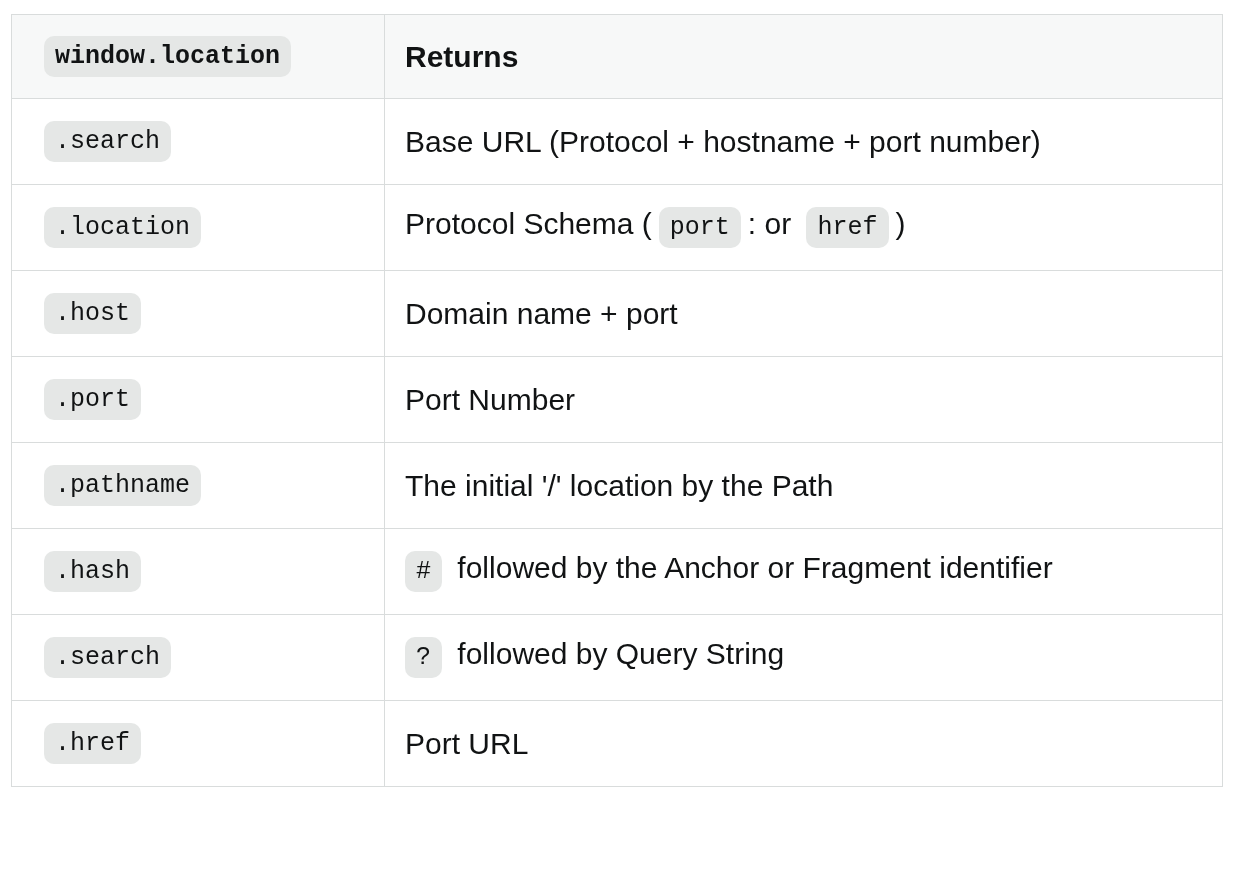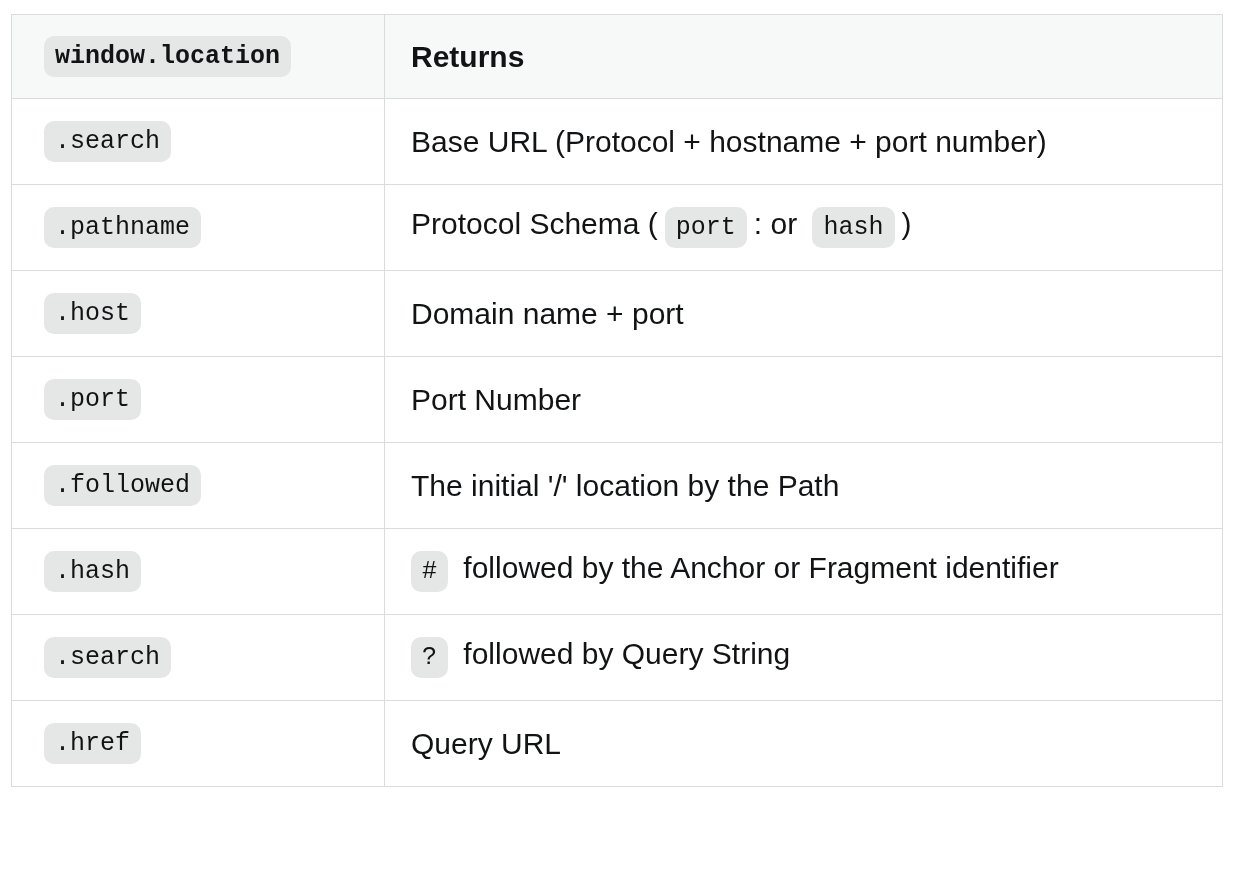--- a/index.html
+++ b/index.html
@@ -42,21 +42,21 @@
   }
   .loc-table thead th {
     background: var(--header-bg);
     height: 84px;
     font-weight: 700;
   }
   .loc-table tbody td { height: 86px; }
   .loc-table th:first-child,
   .loc-table td:first-child { padding-left: 32px; }
   .loc-table th:last-child,
-  .loc-table td:last-child { padding-left: 26px; }
+  .loc-table td:last-child { padding-left: 20px; }
   code.chip {
     font-family: "Liberation Mono", "DejaVu Sans Mono", monospace;
     font-size: 25px;
     line-height: 29px;
     background: var(--code-bg);
     padding: 6px 11px;
     border-radius: 10px;
     display: inline-block;
     vertical-align: baseline;
     font-weight: 400;
@@ -82,42 +82,42 @@
         </th>
         <th>Returns</th>
       </tr>
     </thead>
     <tbody>
         <tr>
           <td class="property-cell"><code class="chip">.search</code></td>
           <td class="returns-cell"><span>Base URL (Protocol + hostname + port number)</span></td>
         </tr>
         <tr>
-          <td class="property-cell"><code class="chip">.pathname</code></td>
-          <td class="returns-cell"><span>Protocol Schema (</span><code class="chip">port</code><span>: or </span><code class="chip">hash</code><span>)</span></td>
+          <td class="property-cell"><code class="chip">.location</code></td>
+          <td class="returns-cell"><span>Protocol Schema (</span><code class="chip">port</code><span>: or </span><code class="chip">href</code><span>)</span></td>
         </tr>
         <tr>
           <td class="property-cell"><code class="chip">.host</code></td>
           <td class="returns-cell"><span>Domain name + port</span></td>
         </tr>
         <tr>
           <td class="property-cell"><code class="chip">.port</code></td>
           <td class="returns-cell"><span>Port Number</span></td>
         </tr>
         <tr>
-          <td class="property-cell"><code class="chip">.followed</code></td>
+          <td class="property-cell"><code class="chip">.pathname</code></td>
           <td class="returns-cell"><span>The initial '/' location by the Path</span></td>
         </tr>
         <tr>
           <td class="property-cell"><code class="chip">.hash</code></td>
           <td class="returns-cell"><code class="chip">#</code><span> followed by the Anchor or Fragment identifier</span></td>
         </tr>
         <tr>
           <td class="property-cell"><code class="chip">.search</code></td>
           <td class="returns-cell"><code class="chip">?</code><span> followed by Query String</span></td>
         </tr>
         <tr>
           <td class="property-cell"><code class="chip">.href</code></td>
-          <td class="returns-cell"><span>Query URL</span></td>
+          <td class="returns-cell"><span>Port URL</span></td>
         </tr>
       </tbody>
   </table>
 </div>
 
 </body></html>

